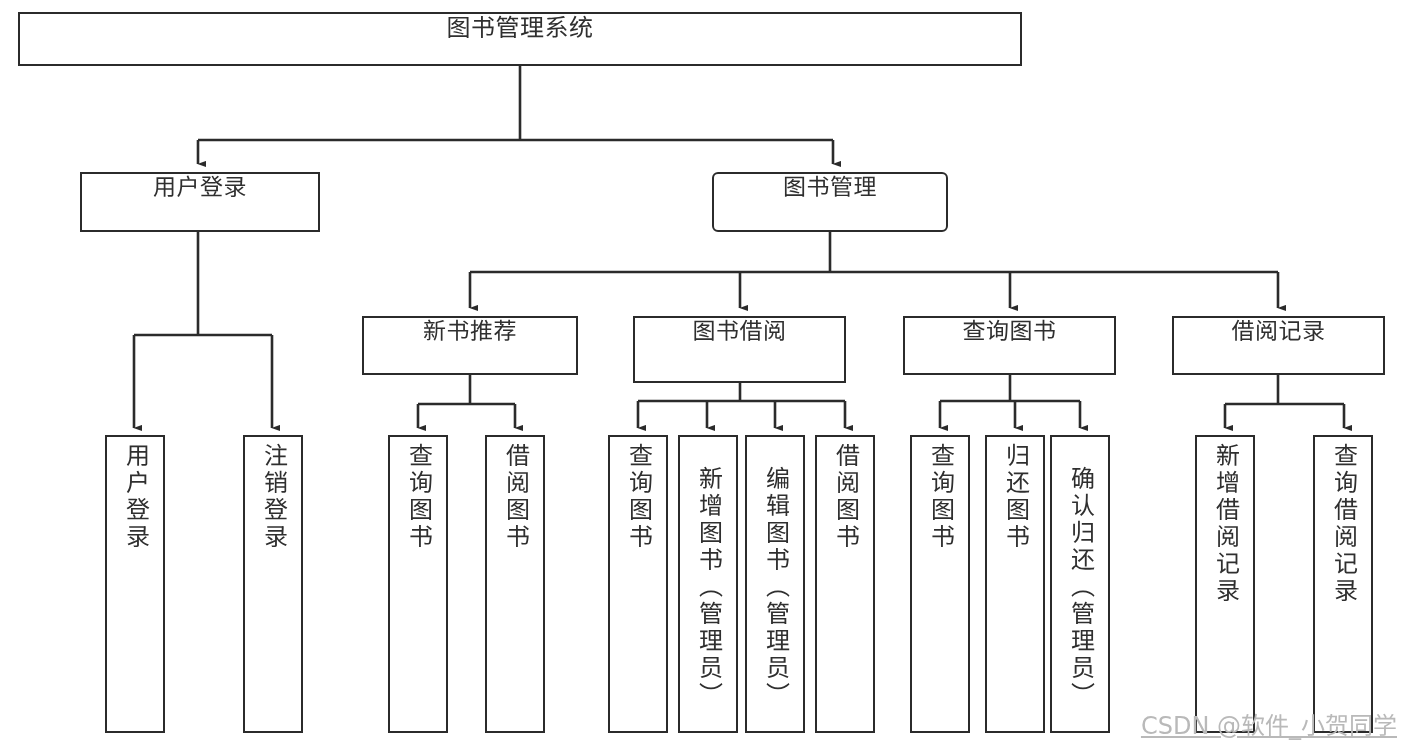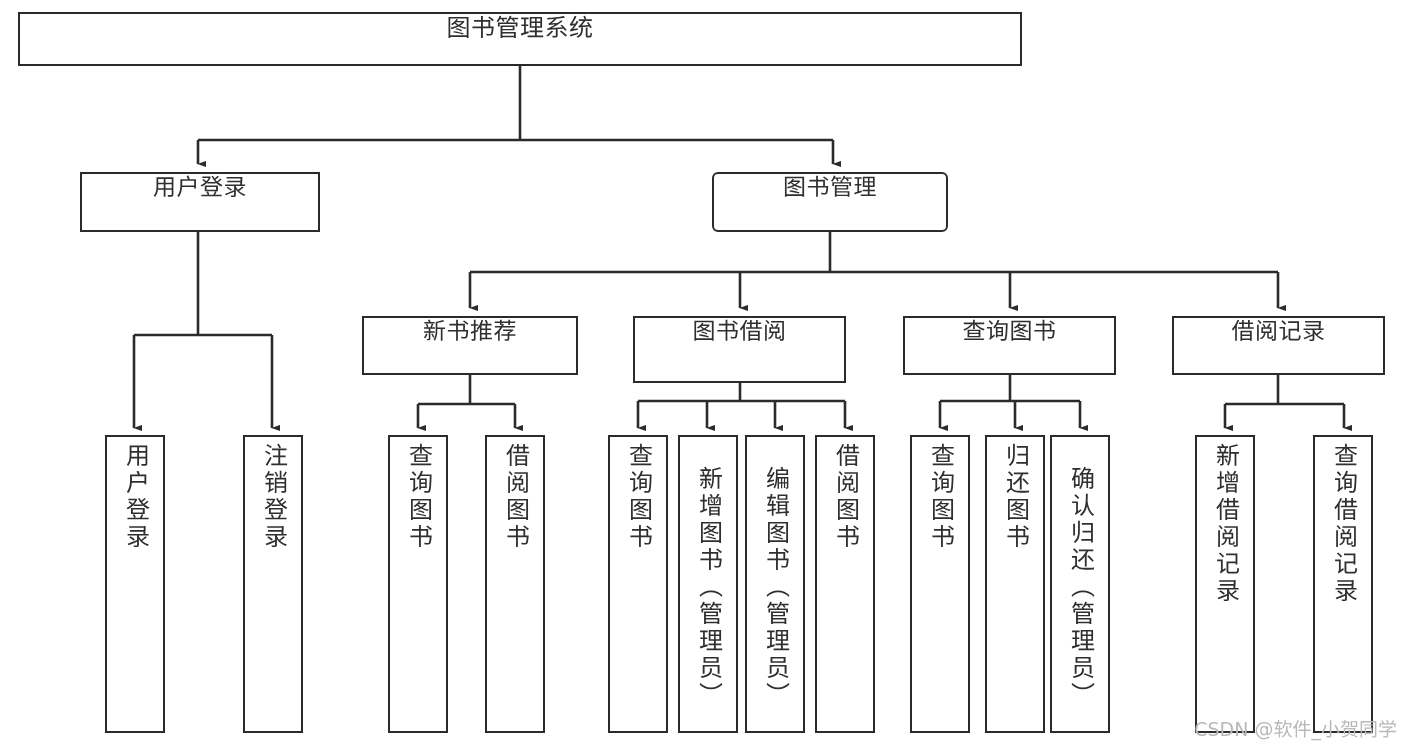--- a/index.html
+++ b/index.html
@@ -67,25 +67,26 @@
   }
   .node.vert.mid .node-label {
     
     display: flex;
     align-items: center;
   }
   #watermark {
     position: absolute;
     right: 8px;
     bottom: 6px;
-    font-size: 19px;
+    font-size: 24px;
     color: #b9b9b9;
     z-index: 5;
     white-space: nowrap;
     font-family: "DejaVu Sans", "Liberation Sans", sans-serif;
+    text-decoration: underline;
   }
 </style>
 </head>
 <body>
 
 <div id="diagram-root">
 
   <svg id="edge-layer" viewBox="0 0 1405 747" width="1405" height="747" xmlns="http://www.w3.org/2000/svg">
     <defs>
       <marker id="arrowhead" markerWidth="7" markerHeight="9" refX="3.2" refY="8.4" orient="auto" markerUnits="userSpaceOnUse">

